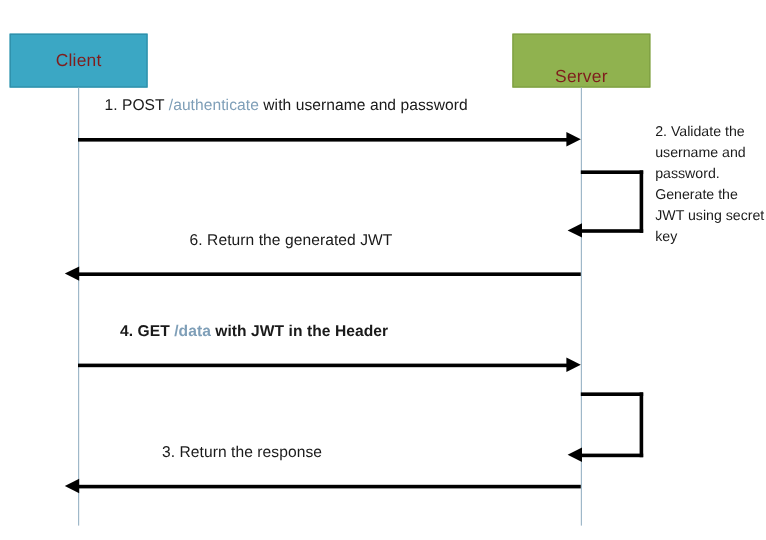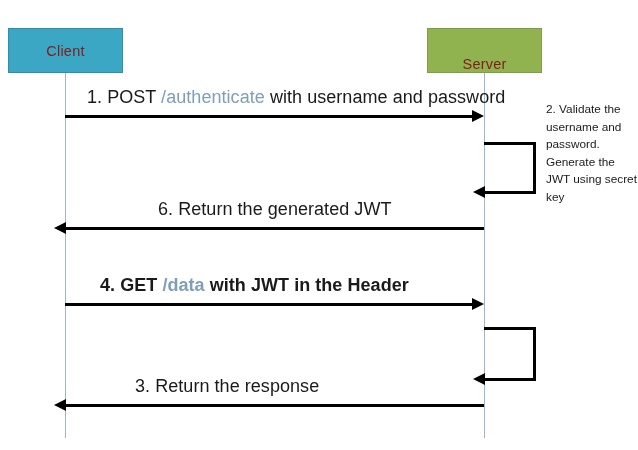--- a/index.html
+++ b/index.html
@@ -80,23 +80,23 @@
   .msg.to-right .head {
     right: -11px;
     border-left: 12px solid #000000;
   }
   .msg.to-left .head {
     left: -11px;
     border-right: 12px solid #000000;
   }
   .msg .label {
     position: absolute;
-    bottom: 7px;
+    bottom: 20px;
     white-space: nowrap;
-    font-size: 18px;
+    font-size: 13px;
     color: #1a1a1a;
     letter-spacing: .05px;
   }
   .msg .label .path {
     color: #7f9fb8;
   }
 
   
   .selfloop {
     position: absolute;

